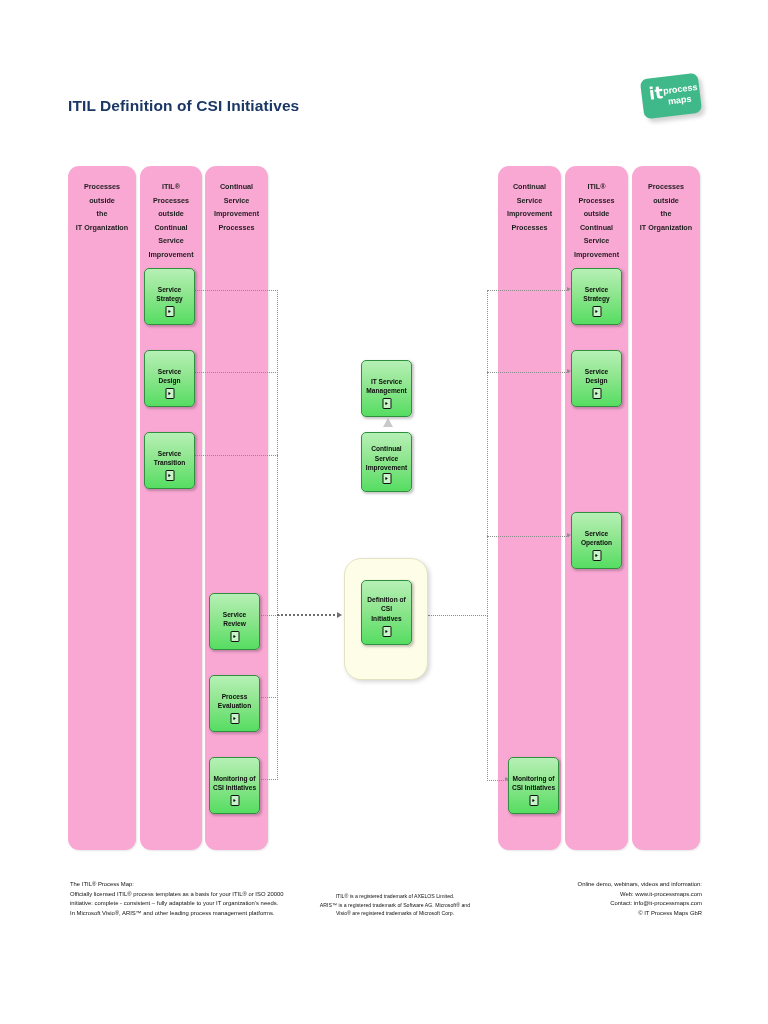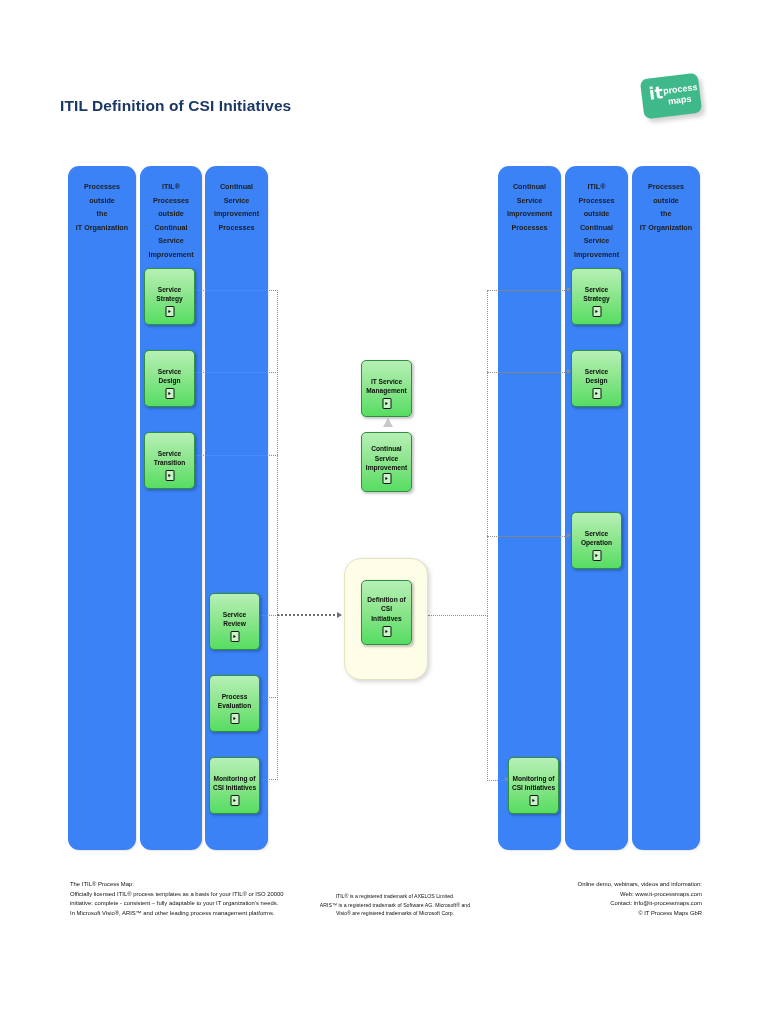--- a/index.html
+++ b/index.html
@@ -6,21 +6,21 @@
   html,body{margin:0;padding:0;background:#ffffff;}
   body{
     width:768px;height:1024px;position:relative;overflow:hidden;
     font-family:"Liberation Sans","DejaVu Sans",sans-serif;
     color:#111;
   }
   #page{position:absolute;inset:0;background:#fff;}
 
   
   .page-title{
-    position:absolute;left:60px;top:97px;
+    position:absolute;left:68px;top:97px;
     font-size:15.5px;font-weight:bold;color:#1b3766;
     letter-spacing:.1px;white-space:nowrap;
   }
 
   
   .logo{
     position:absolute;left:642px;top:76px;width:58px;height:40px;
   }
   .logo .plate{
     position:absolute;inset:0;background:#3fb98a;border-radius:7px;
@@ -36,21 +36,21 @@
     position:absolute;left:21px;top:9px;transform:rotate(-7deg);
     color:#fff;font-size:9px;font-weight:bold;line-height:9px;
   }
   .logo .lw2{
     position:absolute;left:26px;top:20px;transform:rotate(-7deg);
     color:#fff;font-size:9px;font-weight:bold;line-height:9px;
   }
 
   
   .lane{
-    position:absolute;background:#3b82f6;border-radius:11px;
+    position:absolute;background:#f9a8d4;border-radius:11px;
     box-shadow:1px 1px 2px rgba(0,0,0,.10);
   }
   .lane-title{
     position:absolute;left:0;right:0;top:14px;
     text-align:center;font-size:7.2px;font-weight:bold;
     color:#1d1d1d;line-height:13.5px;padding:0 4px;
     font-family:"Liberation Sans",sans-serif;
   }
 
   

